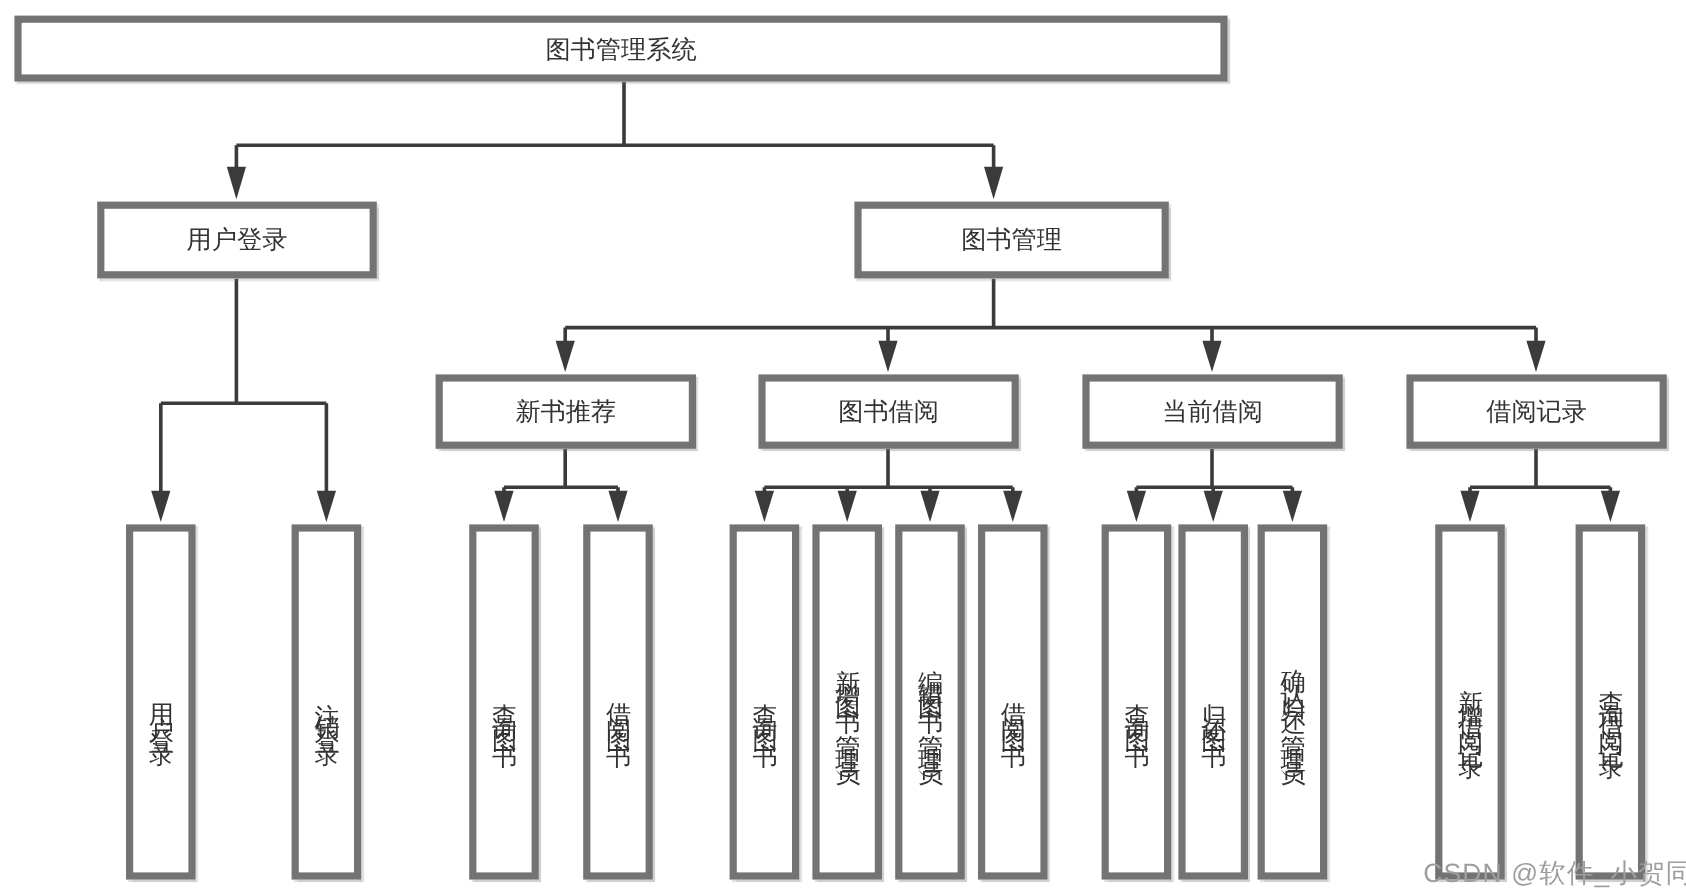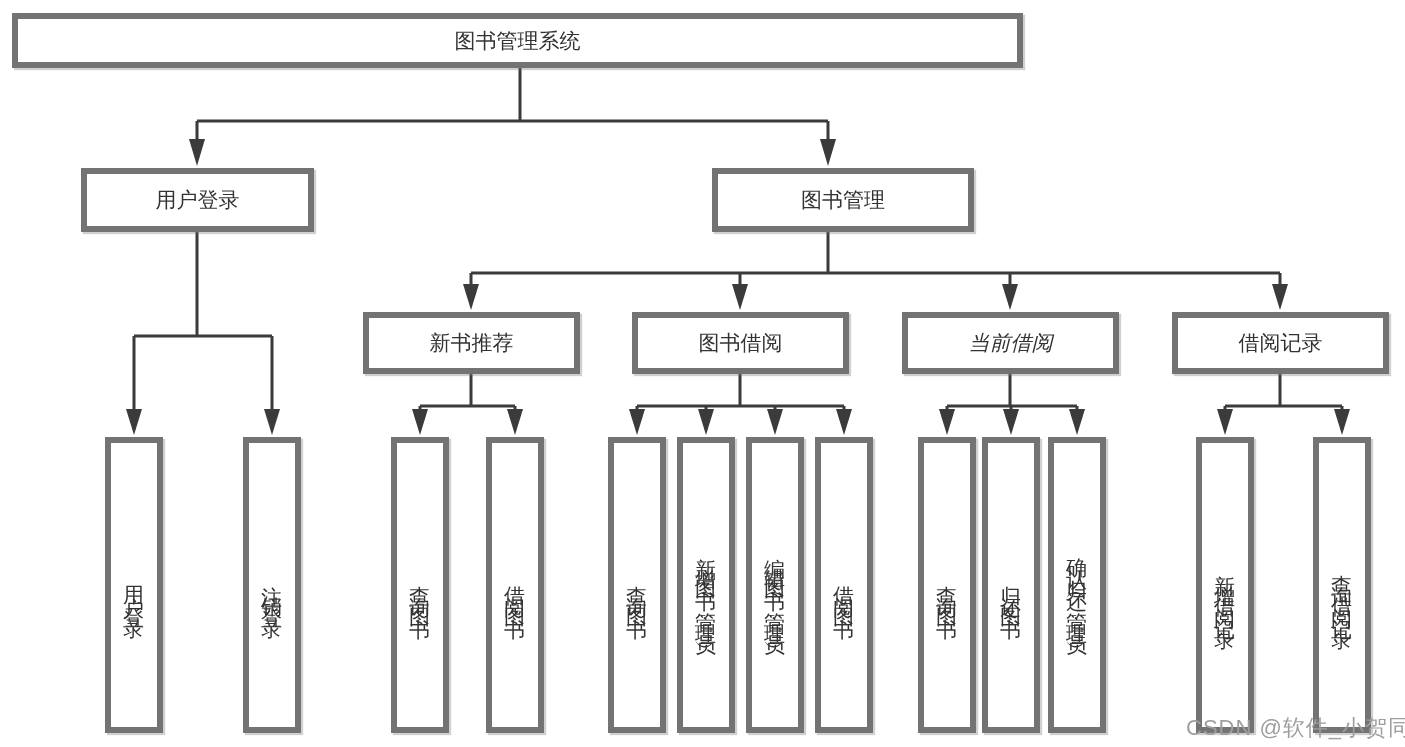--- a/index.html
+++ b/index.html
@@ -35,21 +35,21 @@
     z-index: 2;
     text-align: center;
     white-space: nowrap;
   }
   
   .n-root  { left: 12px;   top: 13px;  width: 1011px; height: 55px; }
   .n-l2a   { left: 81px;   top: 168px; width: 233px;  height: 64px; }
   .n-l2b   { left: 712px;  top: 168px; width: 262px;  height: 64px; }
   .n-l3a   { left: 363px;  top: 312px; width: 217px;  height: 62px; align-items: center; }
   .n-l3b   { left: 632px;  top: 312px; width: 217px;  height: 62px; }
-  .n-l3c   { left: 902px;  top: 312px; width: 217px;  height: 62px; font-style: italic; }
+  .n-l3c   { left: 902px;  top: 312px; width: 217px;  height: 62px; }
   .n-l3d   { left: 1172px; top: 312px; width: 217px;  height: 62px; }
   
   .leaf { top: 437px; width: 58px; height: 296px; }
   .vlabel {
     writing-mode: vertical-rl;
     text-orientation: mixed;
     letter-spacing: 11px;
     padding-top: 11px; 
     line-height: 1;
   }

